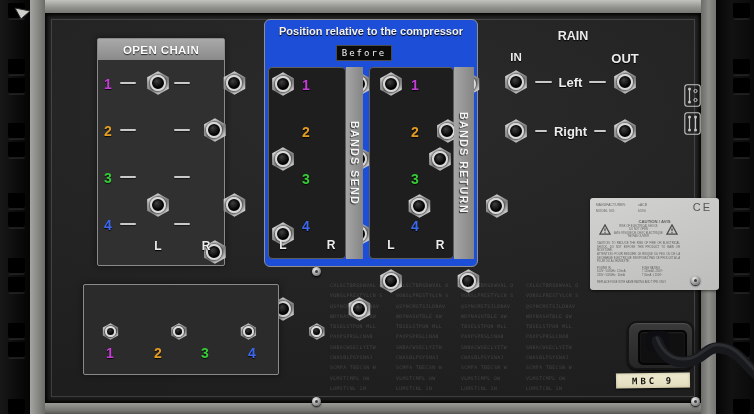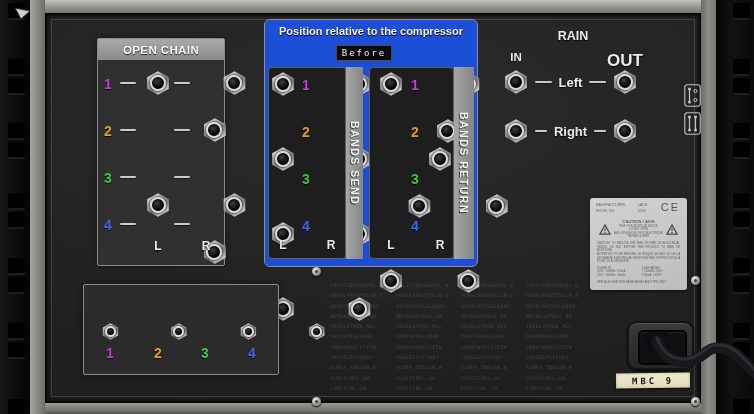--- a/index.html
+++ b/index.html
@@ -95,21 +95,21 @@
   .main-lbl{position:absolute;text-align:center;font-weight:bold;color:#ececec;
        text-shadow:0 1px 1px #000;}
   .io-row{position:absolute;display:flex;align-items:center;width:133px;height:24px;}
   .io-row .lbl{font-weight:bold;font-size:13px;color:#ececec;text-shadow:0 1px 1px #000;}
 
   .wire-icon{position:absolute;}
 
   
   .sticker{position:absolute;left:590px;top:198px;width:97px;height:92px;z-index:3;
       background:linear-gradient(160deg,#d2d2d0,#bdbdbb);border-radius:3px;
-      box-shadow:0 1px 3px rgba(0,0,0,.6);color:#5e5e5c;overflow:hidden;}
+      box-shadow:0 1px 3px rgba(0,0,0,.6);color:#5e5e5c;overflow:hidden;padding-left:32px;}
   .sticker .blur{position:absolute;inset:0;filter:blur(.3px);}
   .stk-sm{position:absolute;font-size:3.2px;letter-spacing:.2px;white-space:nowrap;}
   .stk-ce{position:absolute;right:7px;top:3px;font-size:11px;letter-spacing:2px;color:#555;}
   .stk-title{position:absolute;left:0;top:21px;width:100%;text-align:center;
       font-size:4.2px;font-weight:bold;}
   .stk-warn{position:absolute;left:14px;top:27px;width:69px;text-align:center;
       font-size:2.7px;line-height:3.4px;}
   .stk-para{position:absolute;font-size:2.8px;line-height:3.5px;text-align:justify;width:83px;left:7px;}
   .stk-col{position:absolute;font-size:2.7px;line-height:3.4px;white-space:pre;}
   .tri{position:absolute;width:12px;height:11px;}
@@ -272,21 +272,21 @@
       <span class="lr" style="left:11px;top:170px">L</span>
       <span class="lr" style="left:60px;top:170px">R</span>
     </div>
     <div class="bandstrip" style="left:189px;width:20px">
       <span>BANDS RETURN</span>
     </div>
   </div>
 
   <div class="main-lbl" style="left:533px;top:29px;width:80px;font-size:12.5px;z-index:3">RAIN</div>
   <div class="main-lbl" style="left:498px;top:51px;width:36px;font-size:11.5px;z-index:3">IN</div>
-  <div class="main-lbl" style="left:607px;top:51px;width:36px;font-size:17px;z-index:3">OUT</div>
+  <div class="main-lbl" style="left:607px;top:51px;width:36px;font-size:13px;z-index:3">OUT</div>
 
   <div class="io-row" style="left:504px;top:119px;z-index:3">
     <span class="jack">
         <i class="hex"></i>
         <i class="ring"></i>
       </span>
     <i class="hdash"></i>
     <span class="lbl">Right</span>
     <i class="hdash"></i>
     <span class="jack">

